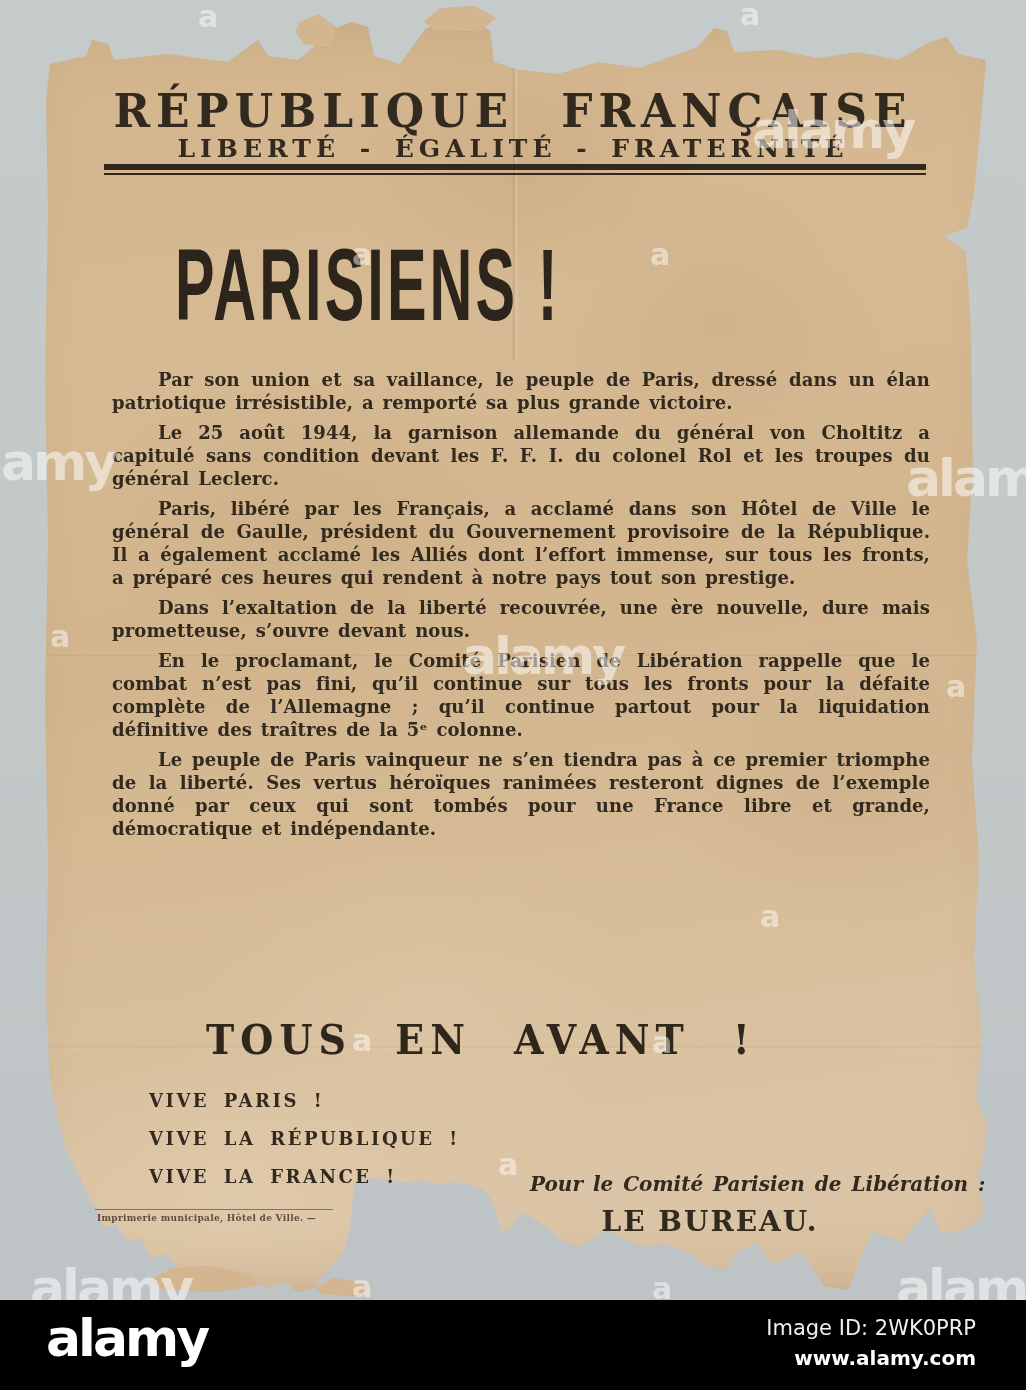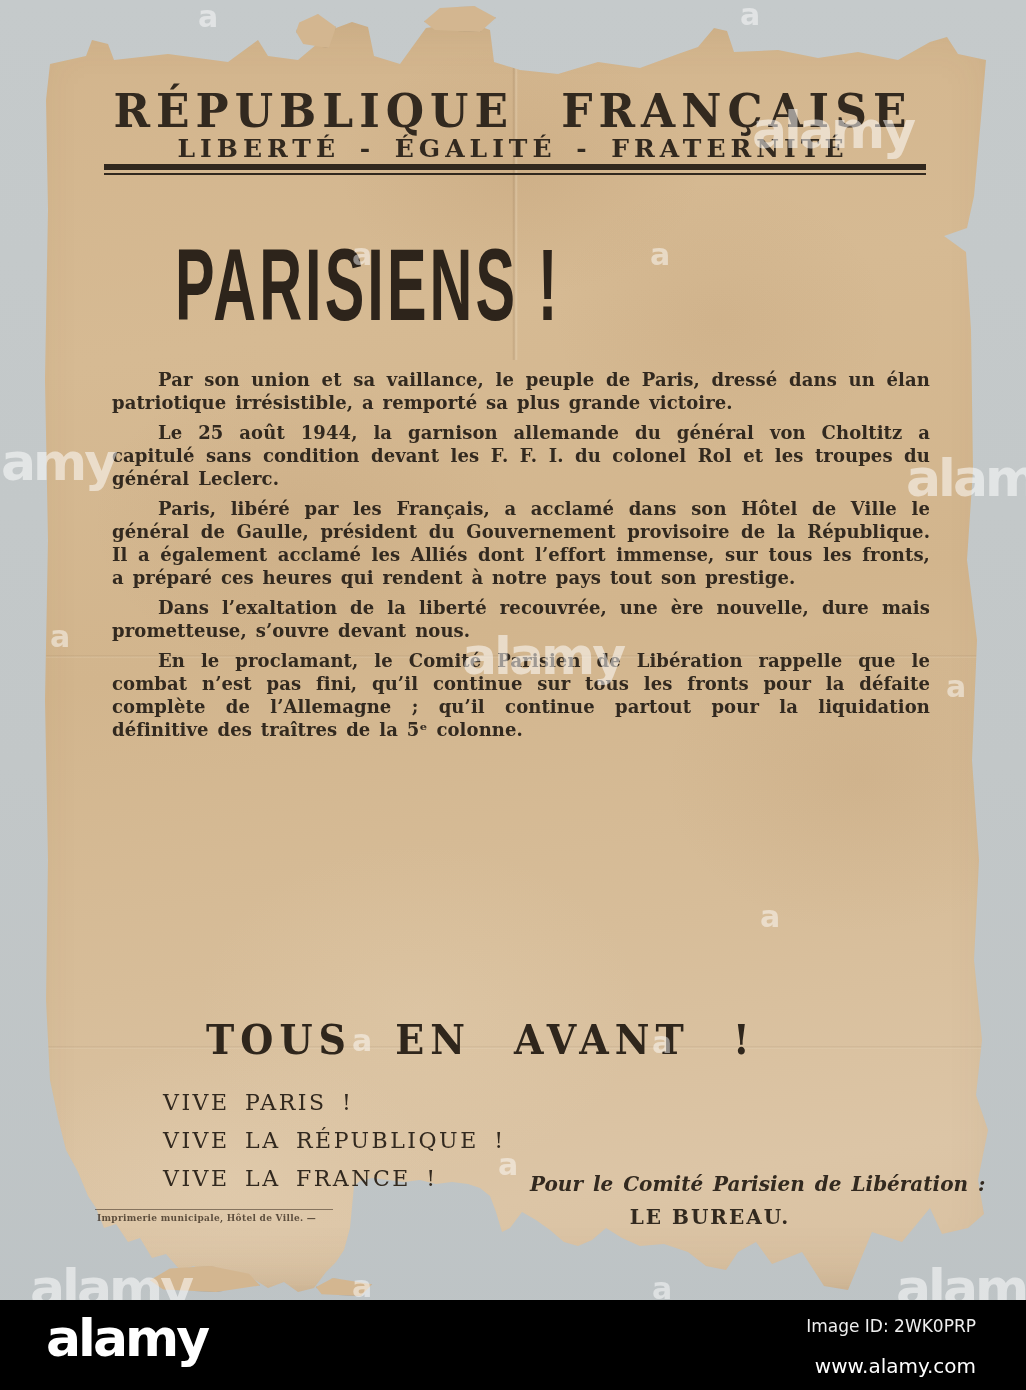--- a/index.html
+++ b/index.html
@@ -72,28 +72,28 @@
   .bodycol{position:absolute;left:112px;top:368px;width:818px;}
   .bodycol p{
     margin:0 0 7px 0;font-size:18px;line-height:23px;font-weight:bold;
     text-align:justify;text-indent:46px;word-spacing:2.5px;letter-spacing:0.1px;color:#32291f;
   }
   .slogan{
     position:absolute;left:206px;top:1014px;font-weight:bold;font-size:38px;
     letter-spacing:6px;word-spacing:24px;white-space:nowrap;color:#2f261c;
     transform:scaleY(1.1);transform-origin:left top;
   }
-  .vive{position:absolute;left:163px;font-weight:normal;font-size:22px;letter-spacing:2.5px;word-spacing:6px;white-space:nowrap;}
+  .vive{position:absolute;left:149px;font-weight:bold;font-size:18px;letter-spacing:2.5px;word-spacing:6px;white-space:nowrap;}
   .sig-for{
     position:absolute;left:530px;top:1172px;width:430px;text-align:center;
     font-style:italic;font-weight:bold;font-size:20px;word-spacing:3px;white-space:nowrap;
   }
   .sig-by{
     position:absolute;left:540px;top:1205px;width:340px;text-align:center;
-    font-weight:bold;font-size:20px;letter-spacing:2px;
+    font-weight:bold;font-size:28px;letter-spacing:2px;
   }
   .imprint-rule{position:absolute;left:95px;top:1209px;width:238px;height:1px;background:rgba(60,45,32,.55);}
   .imprint{
     position:absolute;left:97px;top:1213px;font-size:9px;font-weight:bold;
     color:rgba(55,42,30,.78);letter-spacing:.3px;white-space:nowrap;
   }
   
   .wm{
     position:absolute;font-family:"DejaVu Sans","Liberation Sans",sans-serif;font-weight:bold;
     color:rgba(255,255,255,.52);letter-spacing:-3px;pointer-events:none;white-space:nowrap;
@@ -103,22 +103,22 @@
   
   .footer{
     position:absolute;left:0;top:1300px;width:1026px;height:90px;background:#000;
     font-family:"DejaVu Sans","Liberation Sans",sans-serif;
   }
   .footer .logo{
     position:absolute;left:46px;top:12px;color:#fff;font-weight:bold;
     font-size:52px;letter-spacing:-3px;line-height:1;
   }
   .footer .meta{position:absolute;right:50px;top:16px;text-align:right;color:#efefef;}
-  .footer .meta .id{font-size:17px;margin-bottom:18px;}
-  .footer .meta .site{font-size:20px;font-weight:normal;color:#fff;}
+  .footer .meta .id{font-size:21px;margin-bottom:6px;}
+  .footer .meta .site{font-size:20px;font-weight:bold;color:#fff;}
 </style>
 </head>
 <body>
 
 <div class="stage">
 
   <div class="poster">
     <div class="crease" style="left:512px;top:40px;width:6px;height:320px;"></div>
     <div class="crease h" style="left:46px;top:655px;width:940px;"></div>
     <div class="crease h" style="left:46px;top:1046px;width:940px;"></div>
@@ -134,20 +134,21 @@
   <div class="rule2"></div>
 
   <div class="parisiens">PARISIENS !</div>
 
   <div class="bodycol">
     <p>Par son union et sa vaillance, le peuple de Paris, dressé dans un élan patriotique irrésistible, a remporté sa plus grande victoire.</p>
     <p>Le 25 août 1944, la garnison allemande du général von Choltitz a capitulé sans condition devant les F. F. I. du colonel Rol et les troupes du général Leclerc.</p>
     <p>Paris, libéré par les Français, a acclamé dans son Hôtel de Ville le général de Gaulle, président du Gouvernement provisoire de la République. Il a également acclamé les Alliés dont l’effort immense, sur tous les fronts, a préparé ces heures qui rendent à notre pays tout son prestige.</p>
     <p>Dans l’exaltation de la liberté recouvrée, une ère nouvelle, dure mais prometteuse, s’ouvre devant nous.</p>
     <p>En le proclamant, le Comité Parisien de Libération rappelle que le combat n’est pas fini, qu’il continue sur tous les fronts pour la défaite complète de l’Allemagne ; qu’il continue partout pour la liquidation définitive des traîtres de la 5ᵉ colonne.</p>
+    <p>Le peuple de Paris vainqueur ne s’en tiendra pas à ce premier triomphe de la liberté. Ses vertus héroïques ranimées resteront dignes de l’exemple donné par ceux qui sont tombés pour une France libre et grande, démocratique et indépendante.</p>
   </div>
 
   <div class="slogan">TOUS  EN  AVANT !</div>
 
   <div class="vive ink" style="top:1090px;">VIVE PARIS !</div>
   <div class="vive ink" style="top:1128px;">VIVE LA RÉPUBLIQUE !</div>
   <div class="vive ink" style="top:1166px;">VIVE LA FRANCE !</div>
 
   <div class="sig-for ink">Pour le Comité Parisien de Libération :</div>
   <div class="sig-by ink">LE BUREAU.</div>

